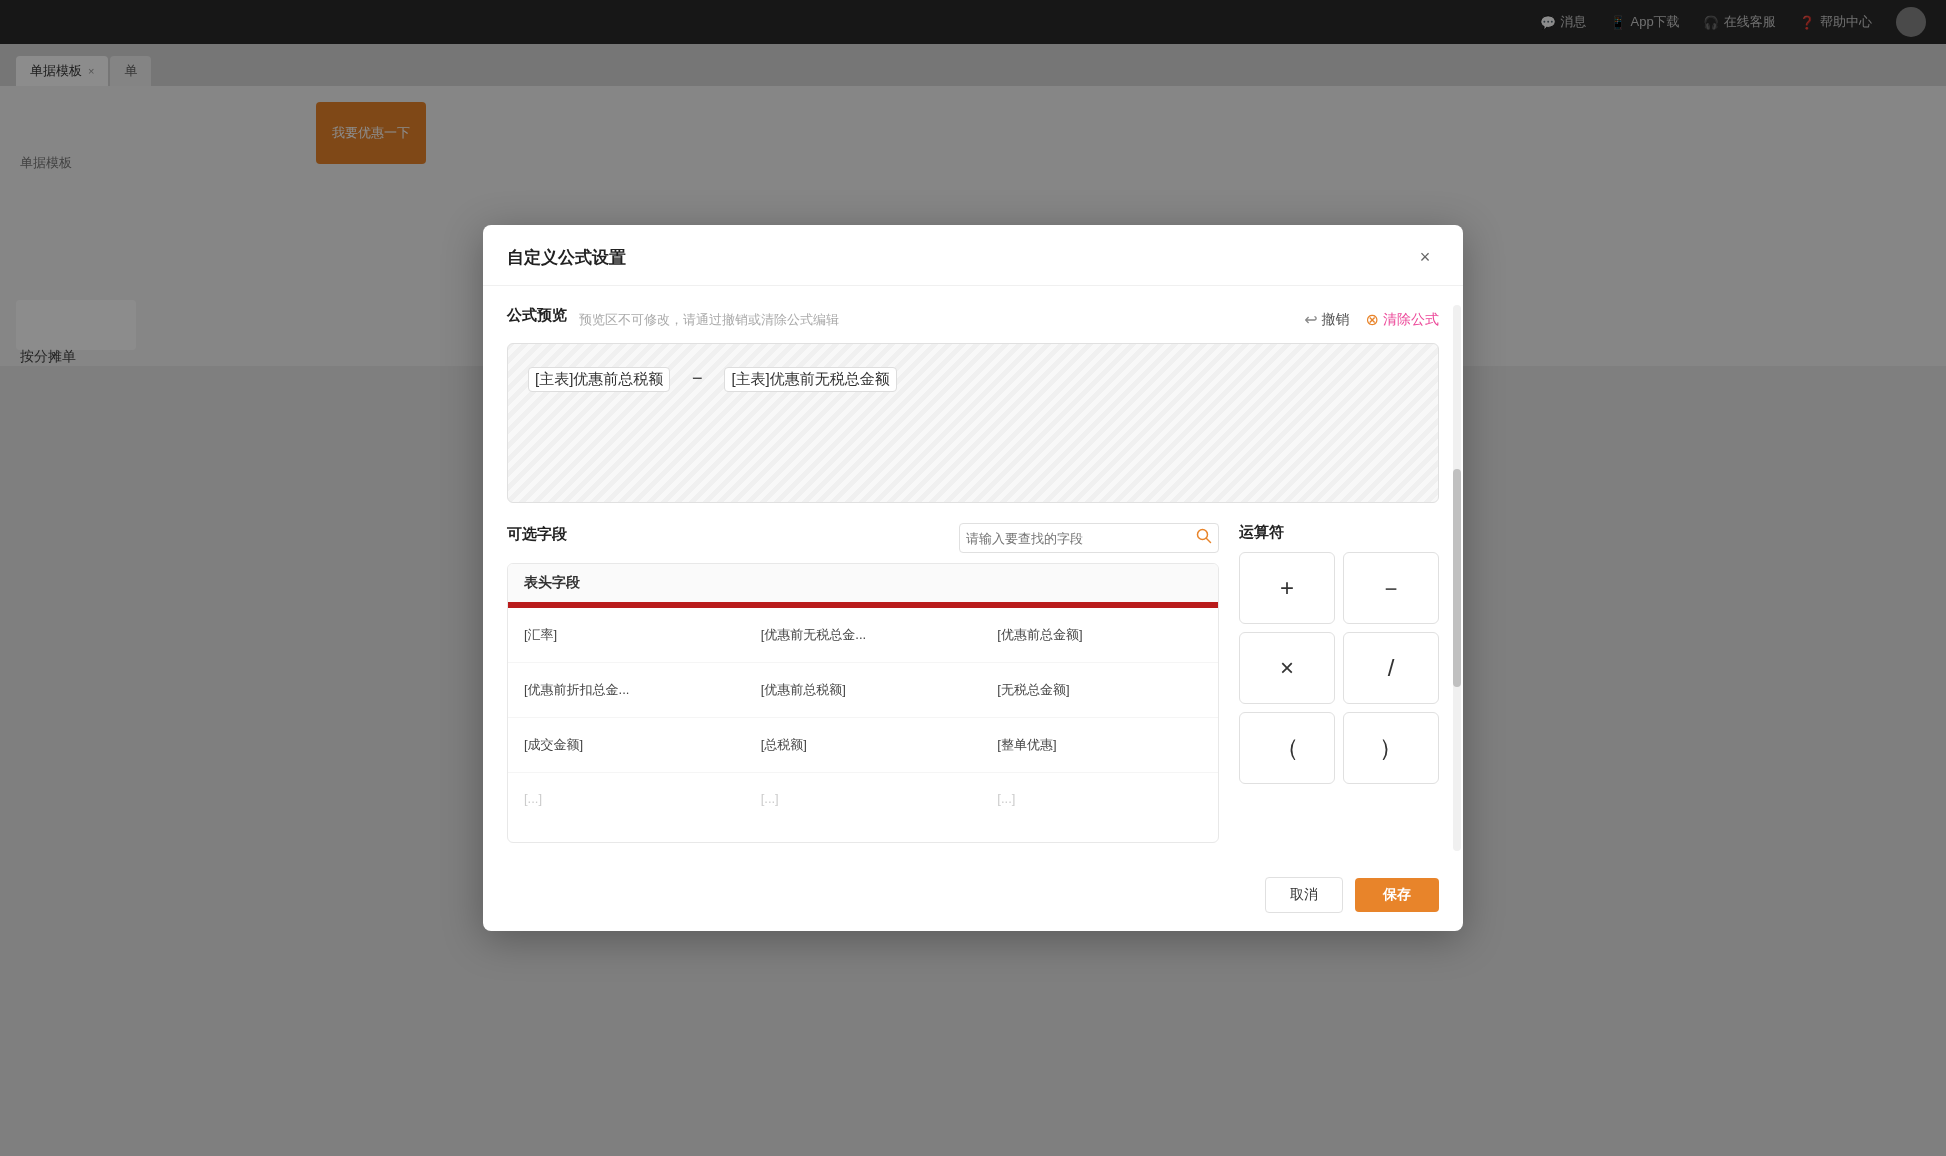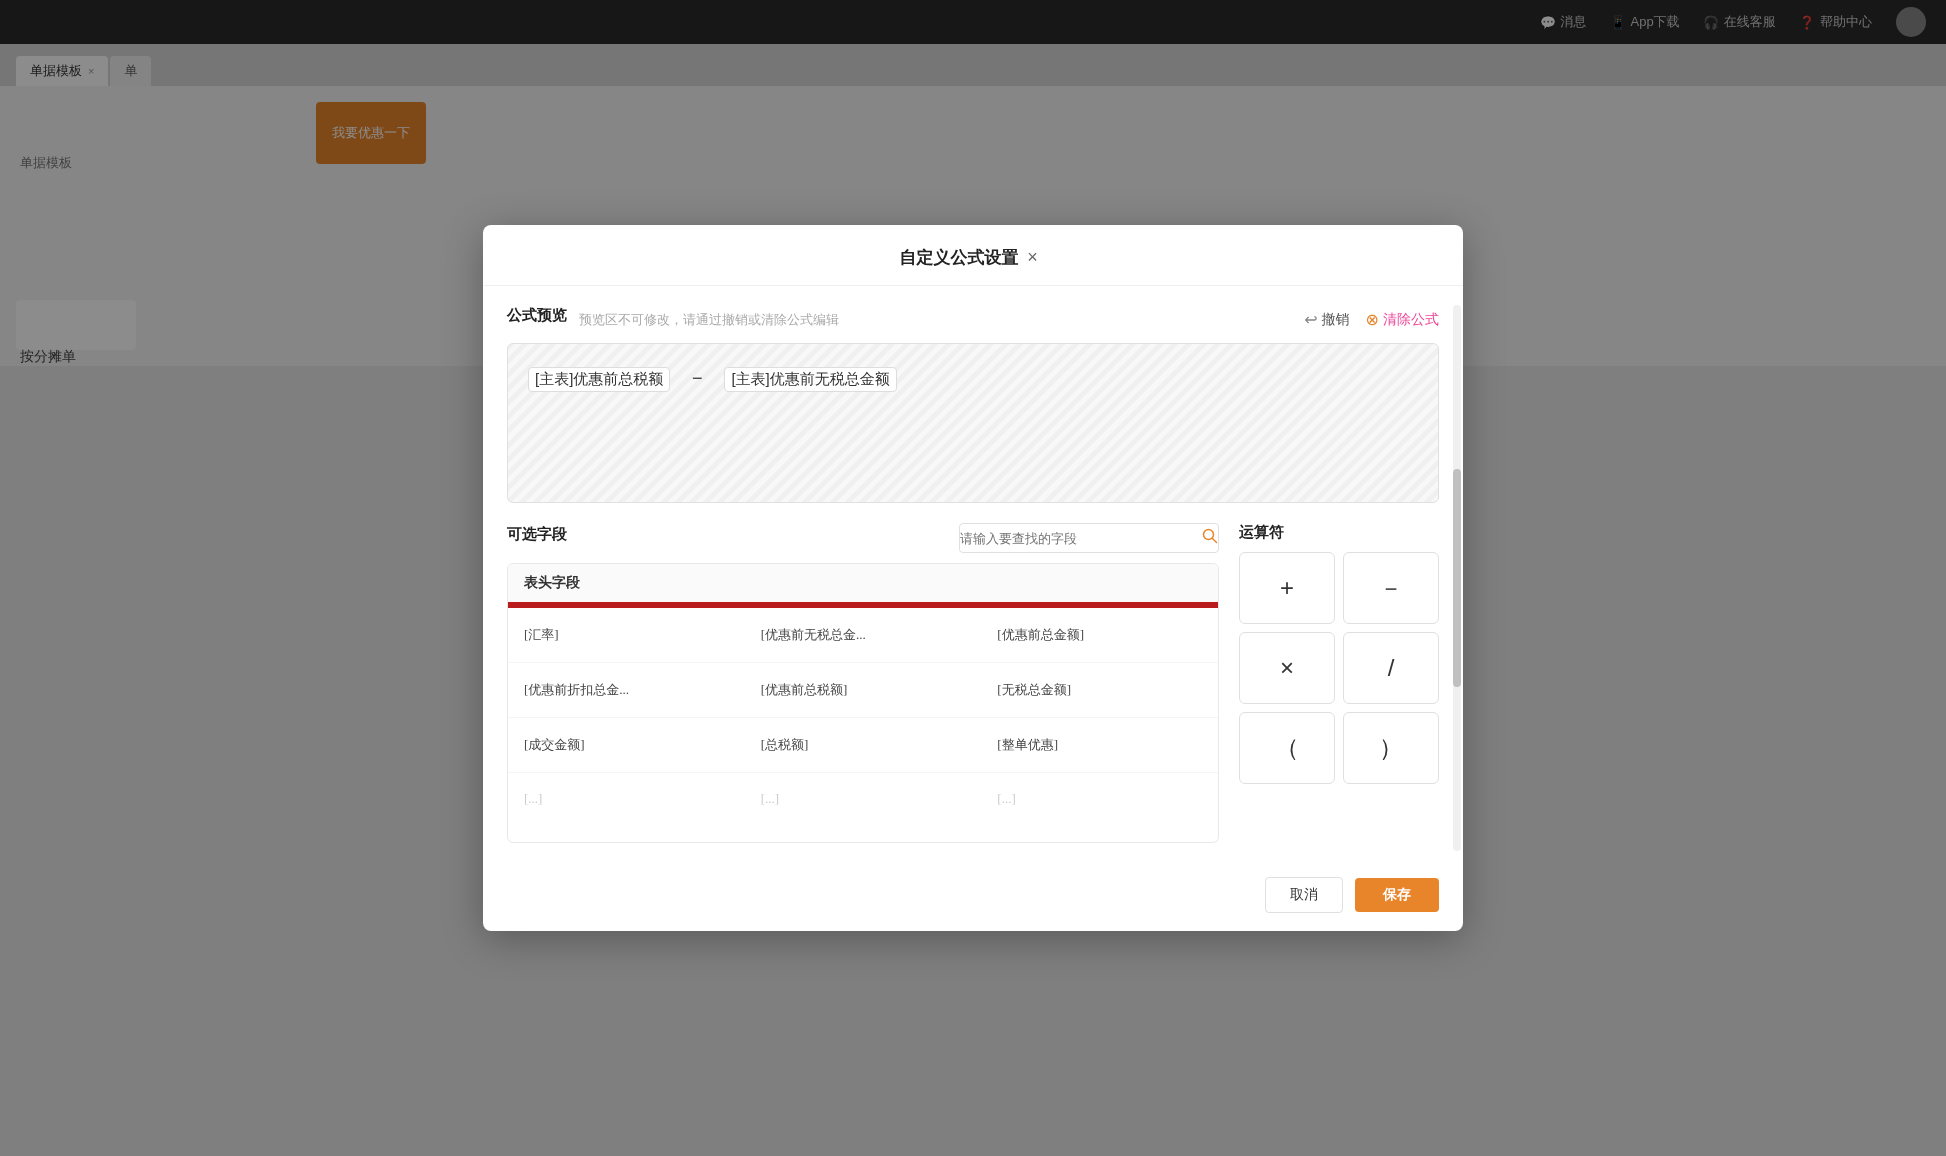--- a/index.html
+++ b/index.html
@@ -25,21 +25,21 @@
       box-shadow: 0 8px 40px rgba(0,0,0,0.3);
       display: flex;
       flex-direction: column;
       z-index: 100;
     }
 
     
     .modal-header {
       display: flex;
       align-items: center;
-      justify-content: center;
+      justify-content: space-between;
       padding: 18px 24px 14px;
       border-bottom: 1px solid #f0f0f0;
     }
     .modal-title {
       font-size: 17px;
       font-weight: 600;
       color: #222;
     }
     .modal-close {
       width: 28px;
@@ -152,21 +152,21 @@
       display: flex;
       align-items: center;
       justify-content: space-between;
       margin-bottom: 10px;
     }
     .fields-search {
       display: flex;
       align-items: center;
       border: 1px solid #e0e0e0;
       border-radius: 4px;
-      padding: 4px 0;
+      padding: 4px 6px;
       gap: 6px;
       background: #fff;
       width: 260px;
     }
     .fields-search input {
       border: none;
       outline: none;
       font-size: 13px;
       color: #999;
       background: transparent;
@@ -198,21 +198,20 @@
       padding: 8px 0;
     }
     .field-item {
       padding: 10px 16px;
       font-size: 13px;
       color: #444;
       cursor: pointer;
       white-space: nowrap;
       overflow: hidden;
       text-overflow: ellipsis;
-      font-family: Liberation Serif, serif;
     }
     .fields-divider {
       height: 1px;
       background: #f5f5f5;
     }
 
     
     .operators-panel {
       width: 200px;
       flex-shrink: 0;

